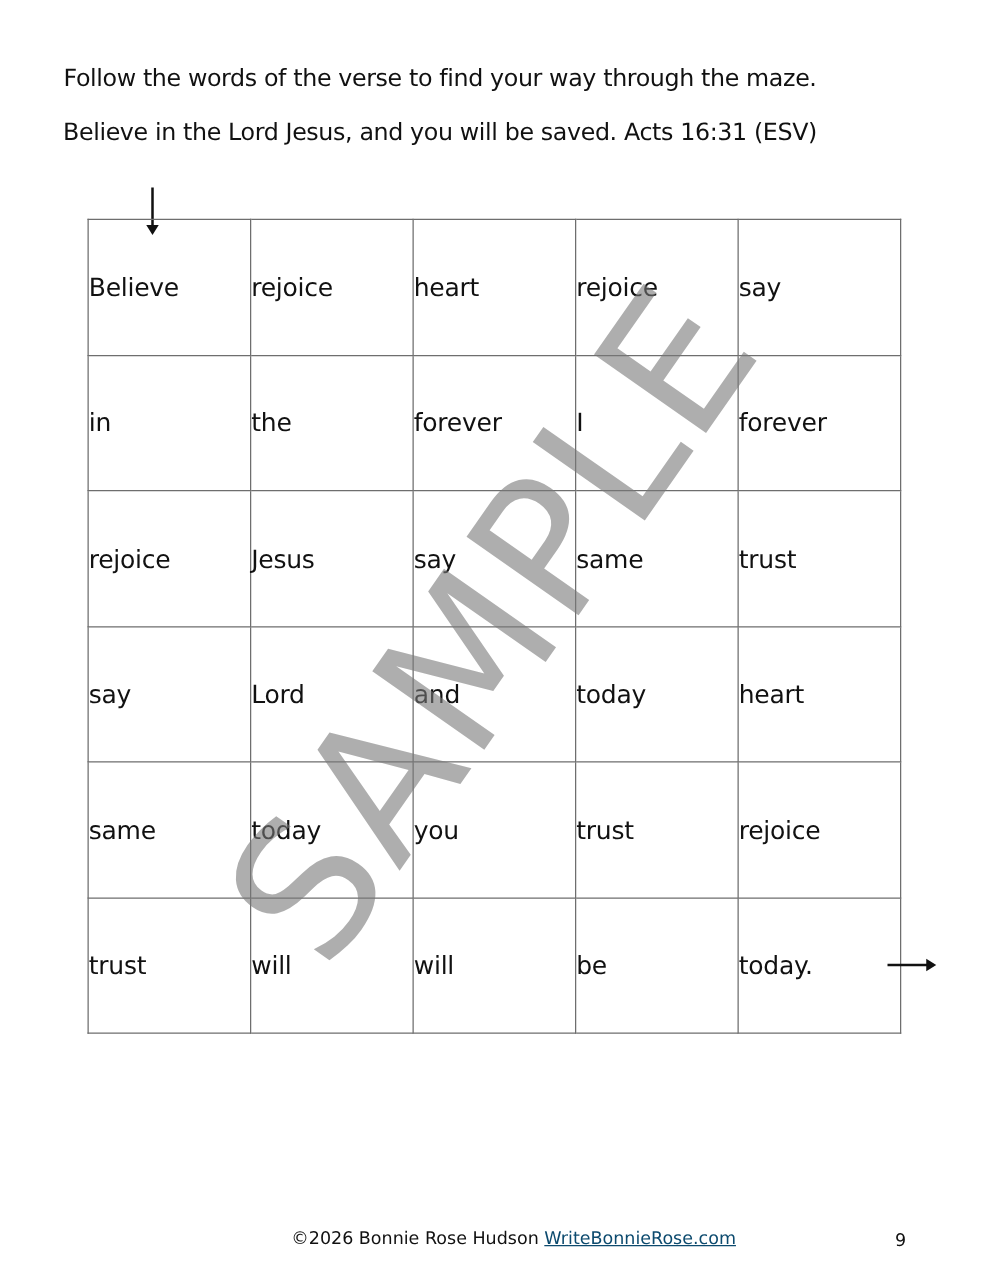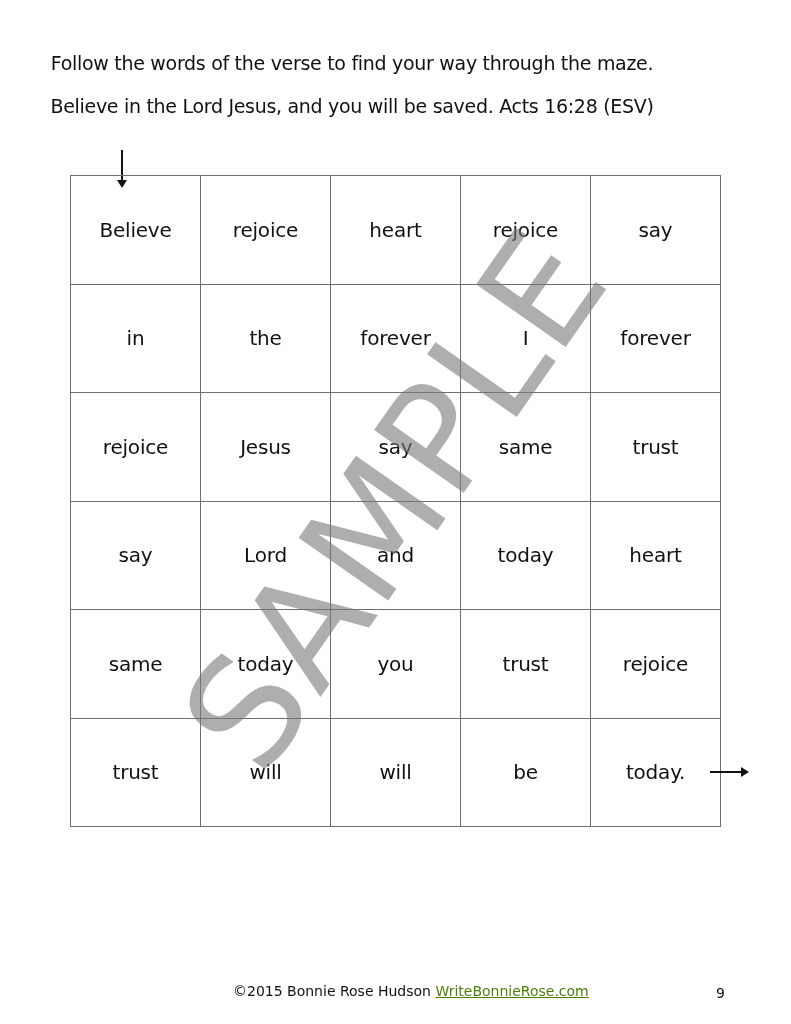--- a/index.html
+++ b/index.html
@@ -4,40 +4,40 @@
 <style>
   html, body { margin: 0; padding: 0; background: #ffffff; }
   body { width: 791px; height: 1024px; position: relative; overflow: hidden;
          font-family: "DejaVu Sans", sans-serif; color: #111; }
   .line { position: absolute; left: 0; width: 704px; text-align: center;
           font-size: 19px; letter-spacing: -0.3px; white-space: nowrap; }
   #instr { top: 52px; left: 0px; }
   #verse { top: 95px; left: 0px; }
   .grid { position: absolute; left: 70px; top: 175px; width: 651px; height: 651px;
           border-collapse: collapse; table-layout: fixed; }
-  .grid td { border: 1.3px solid #6e6e6e; text-align: center; vertical-align: middle;
+  .grid td { border: 1.3px solid #6e6e6e; vertical-align: middle;
              font-size: 20px; height: 107.5px; width: 129px; padding: 0; letter-spacing: -0.2px; }
   .arrow-down { position: absolute; left: 121px; top: 150px; width: 2px; height: 36px; background: #111; }
   .arrow-down::after { content: ""; position: absolute; left: -4px; bottom: -2px;
            border-left: 5px solid transparent; border-right: 5px solid transparent; border-top: 8px solid #111; }
   .arrow-right { position: absolute; left: 710px; top: 771px; width: 36px; height: 2px; background: #111; }
   .arrow-right::after { content: ""; position: absolute; right: -3px; top: -4px;
            border-top: 5px solid transparent; border-bottom: 5px solid transparent; border-left: 8px solid #111; }
   .watermark { position: absolute; left: 395px; top: 500px; transform: translate(-50%, -50%) rotate(-55deg);
                font-size: 150px; color: rgba(120,120,120,0.6); font-family: "DejaVu Sans", sans-serif;
                letter-spacing: 2px; pointer-events: none; white-space: nowrap; }
   .footer { position: absolute; top: 983px; left: 233px; font-size: 14px; white-space: nowrap; }
-  .footer a { color: #4d7c0f; text-decoration: underline; }
+  .footer a { color: #0c4a6e; text-decoration: underline; }
   .pagenum { position: absolute; top: 985px; left: 716px; font-size: 14px; }
 </style>
 </head>
 <body>
 
 <div class="line" id="instr">Follow the words of the verse to find your way through the maze.</div>
-<div class="line" id="verse">Believe in the Lord Jesus, and you will be saved. Acts 16:28 (ESV)</div>
+<div class="line" id="verse">Believe in the Lord Jesus, and you will be saved. Acts 16:31 (ESV)</div>
 
 <div class="arrow-down"></div>
 
 <table class="grid">
   <tbody>
       <tr>
     <td>Believe</td>
     <td>rejoice</td>
     <td>heart</td>
     <td>rejoice</td>
@@ -79,16 +79,16 @@
     <td>today.</td>
   </tr>
 </tbody>
   </table>
 
 <div class="arrow-right"></div>
 
 <div class="watermark">SAMPLE</div>
 
 <div class="footer">
-  <span>©2015 Bonnie Rose Hudson</span>
+  <span>©2026 Bonnie Rose Hudson</span>
   <a>WriteBonnieRose.com</a>
 </div>
 <div class="pagenum">9</div>
 
 </body></html>

